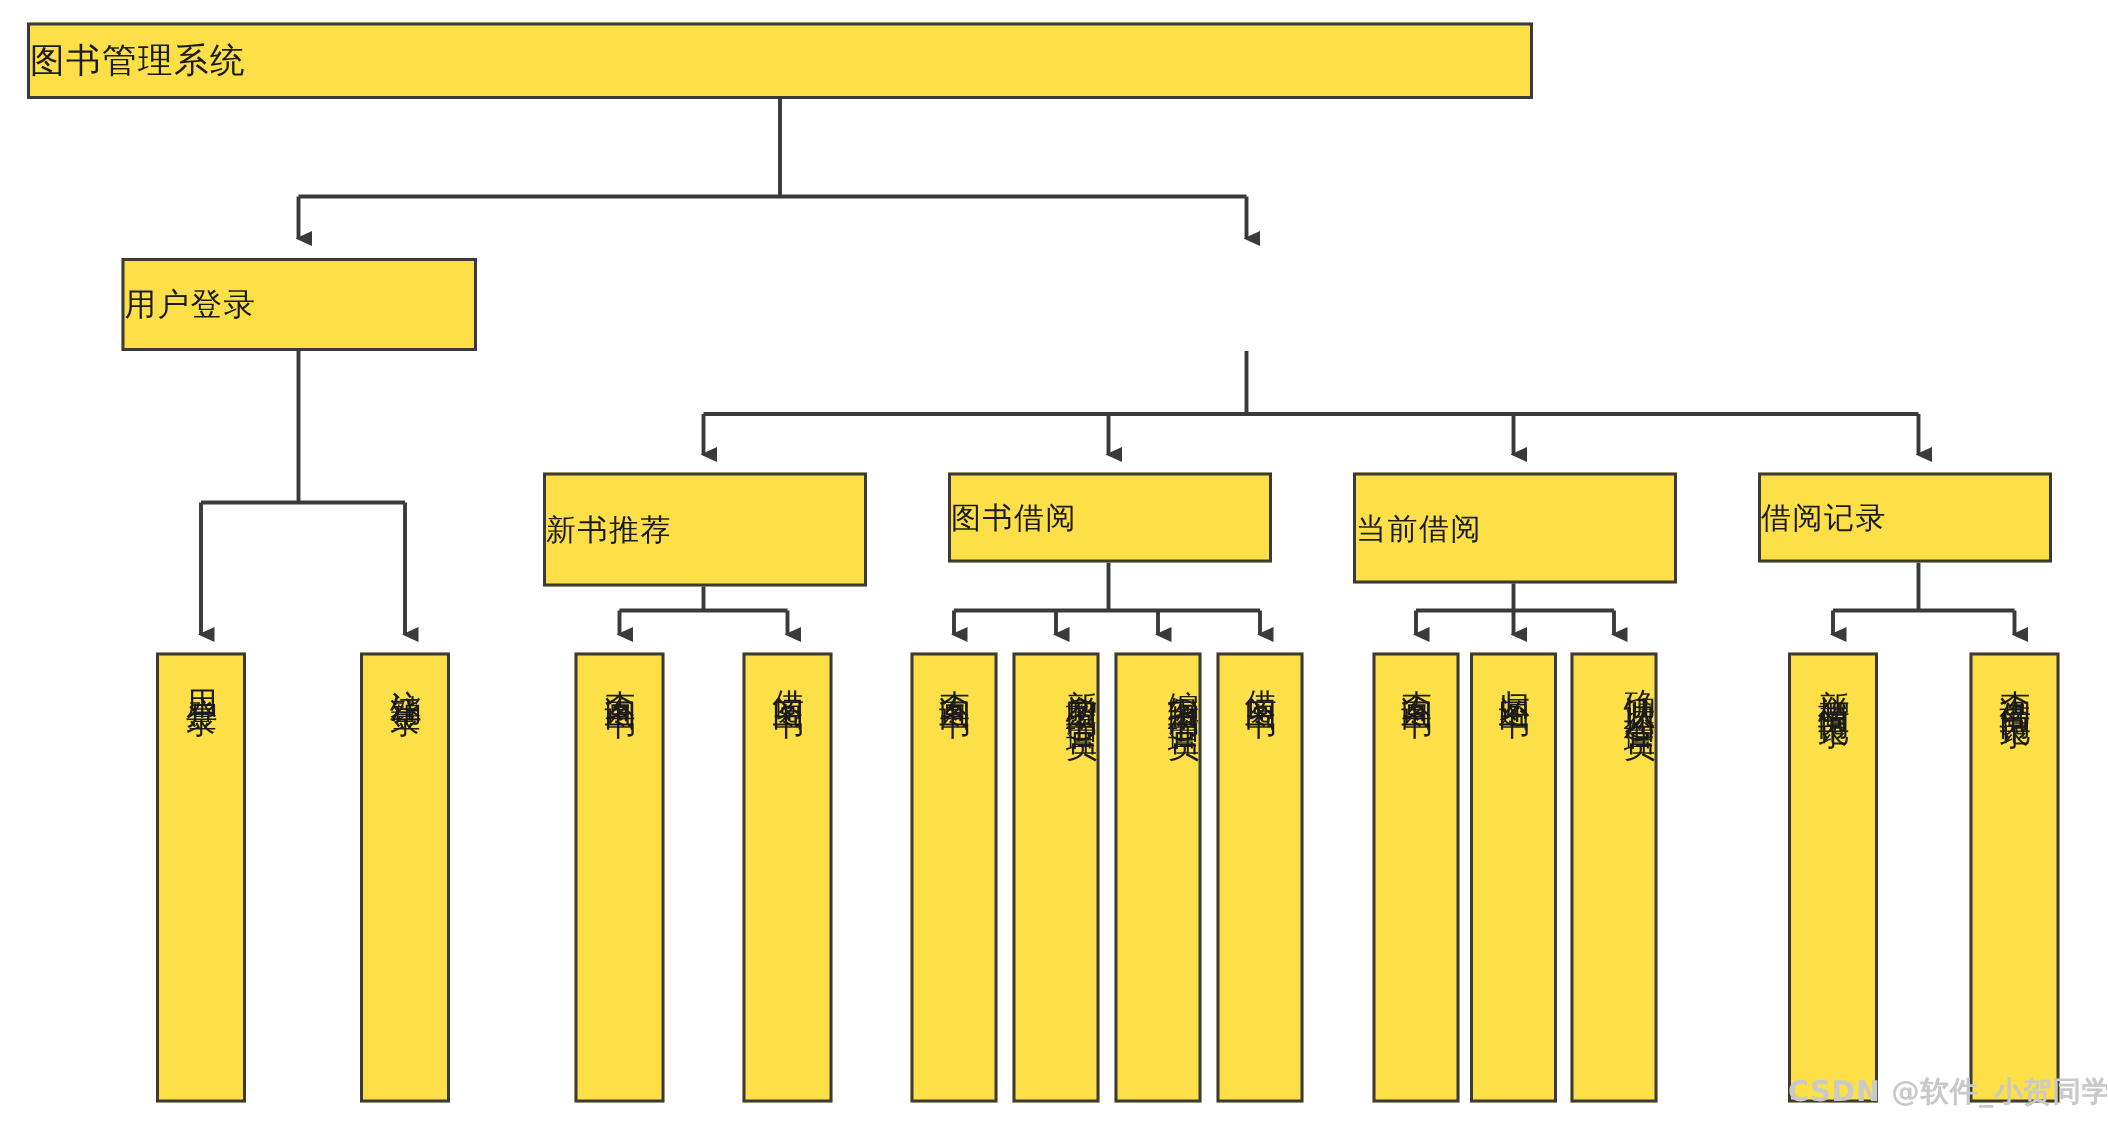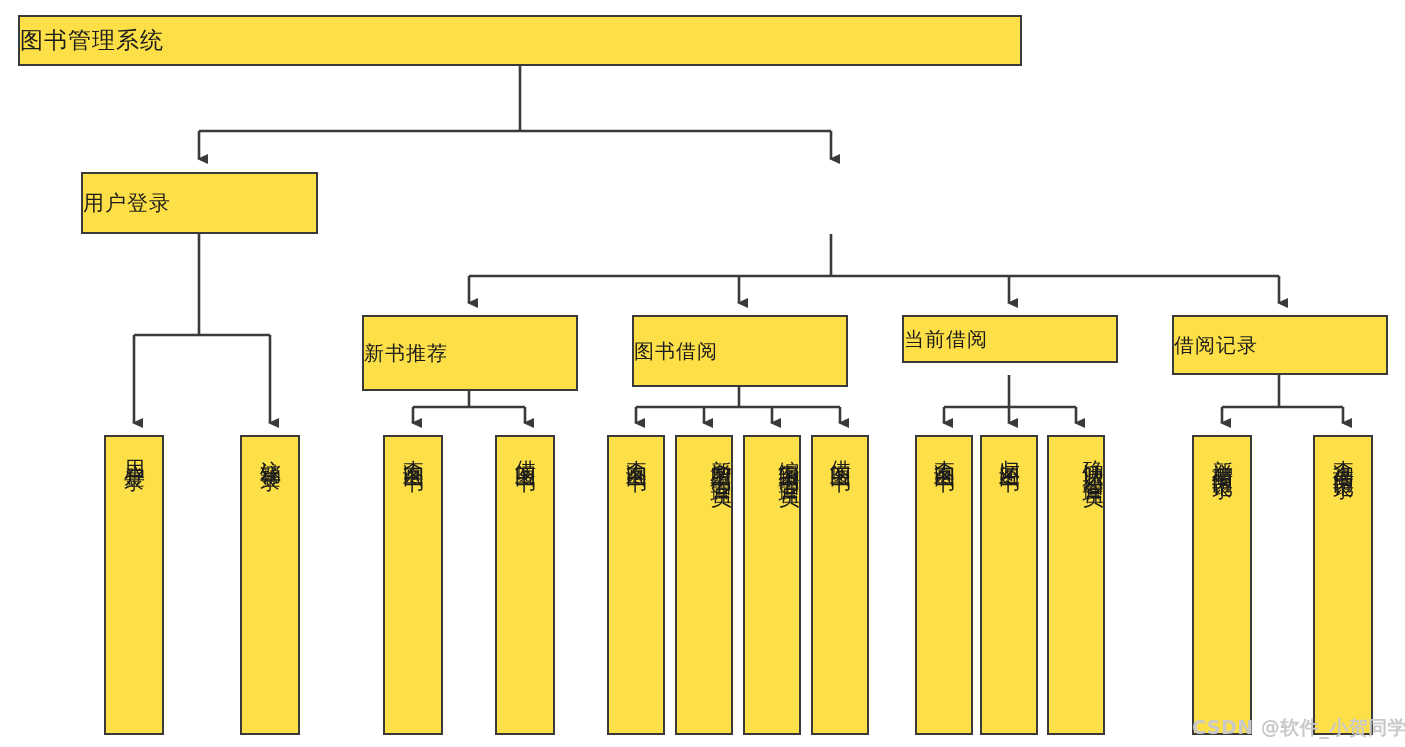--- a/index.html
+++ b/index.html
@@ -129,27 +129,27 @@
     <span>图书管理系统</span>
   </div>
 
   <div class="node l1" style="left:81px; top:172px; width:237px; height:62px;">
     <span>用户登录</span>
   </div>
 
   <div class="node l2" style="left:362px; top:315px; width:216px; height:76px;">
     <span>新书推荐</span>
   </div>
-  <div class="node l2" style="left:632px; top:315px; width:216px; height:72px;">
+  <div class="node l2" style="left:632px; top:315px; width:216px; height:60px;">
     <span>图书借阅</span>
   </div>
-  <div class="node l2" style="left:902px; top:315px; width:216px; height:48px;">
+  <div class="node l2" style="left:902px; top:315px; width:216px; height:74px;">
     <span>当前借阅</span>
   </div>
-  <div class="node l2" style="left:1172px; top:315px; width:216px; height:60px;">
+  <div class="node l2" style="left:1172px; top:315px; width:196px; height:60px;">
     <span>借阅记录</span>
   </div>
 
   <div class="node leaf" style="left:104px; top:435px; width:60px; height:300px;">
     <span>用户登录</span>
   </div>
   <div class="node leaf" style="left:240px; top:435px; width:60px; height:300px;">
     <span>注销登录</span>
   </div>
 

